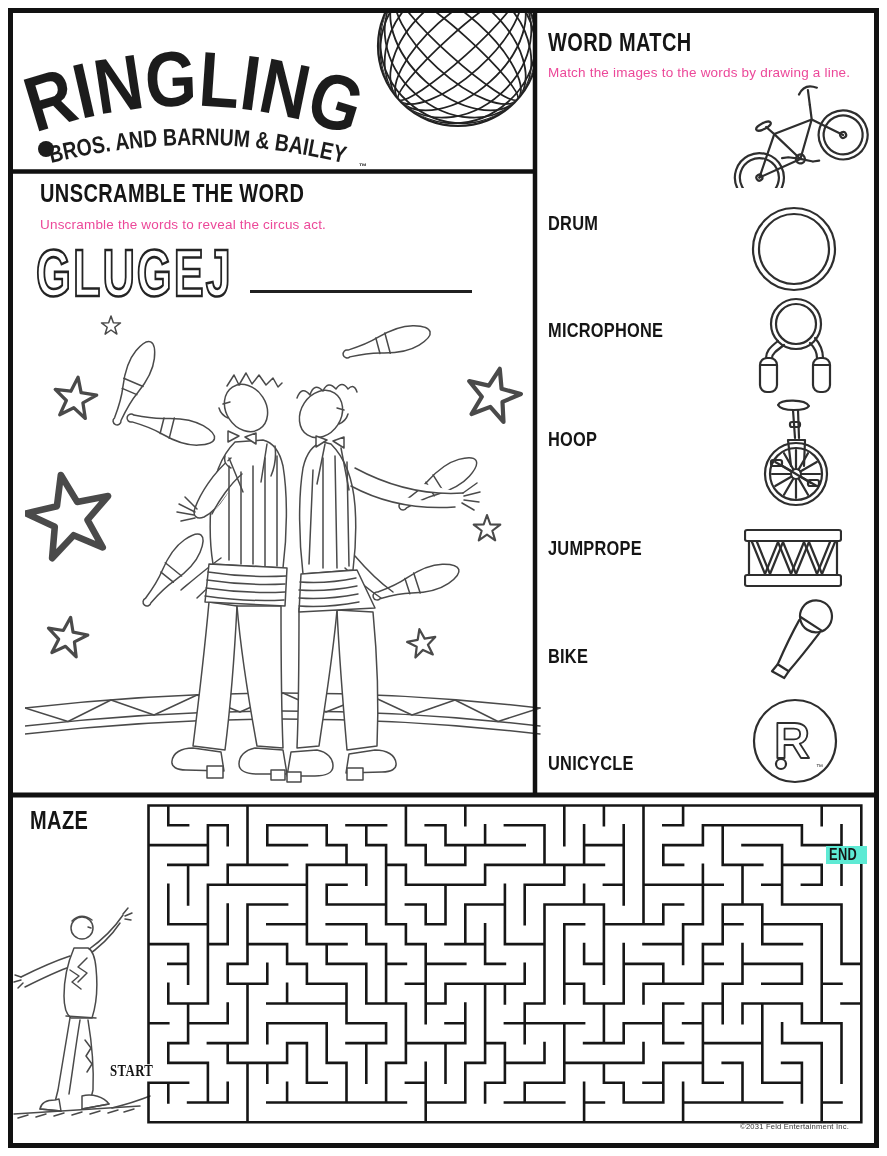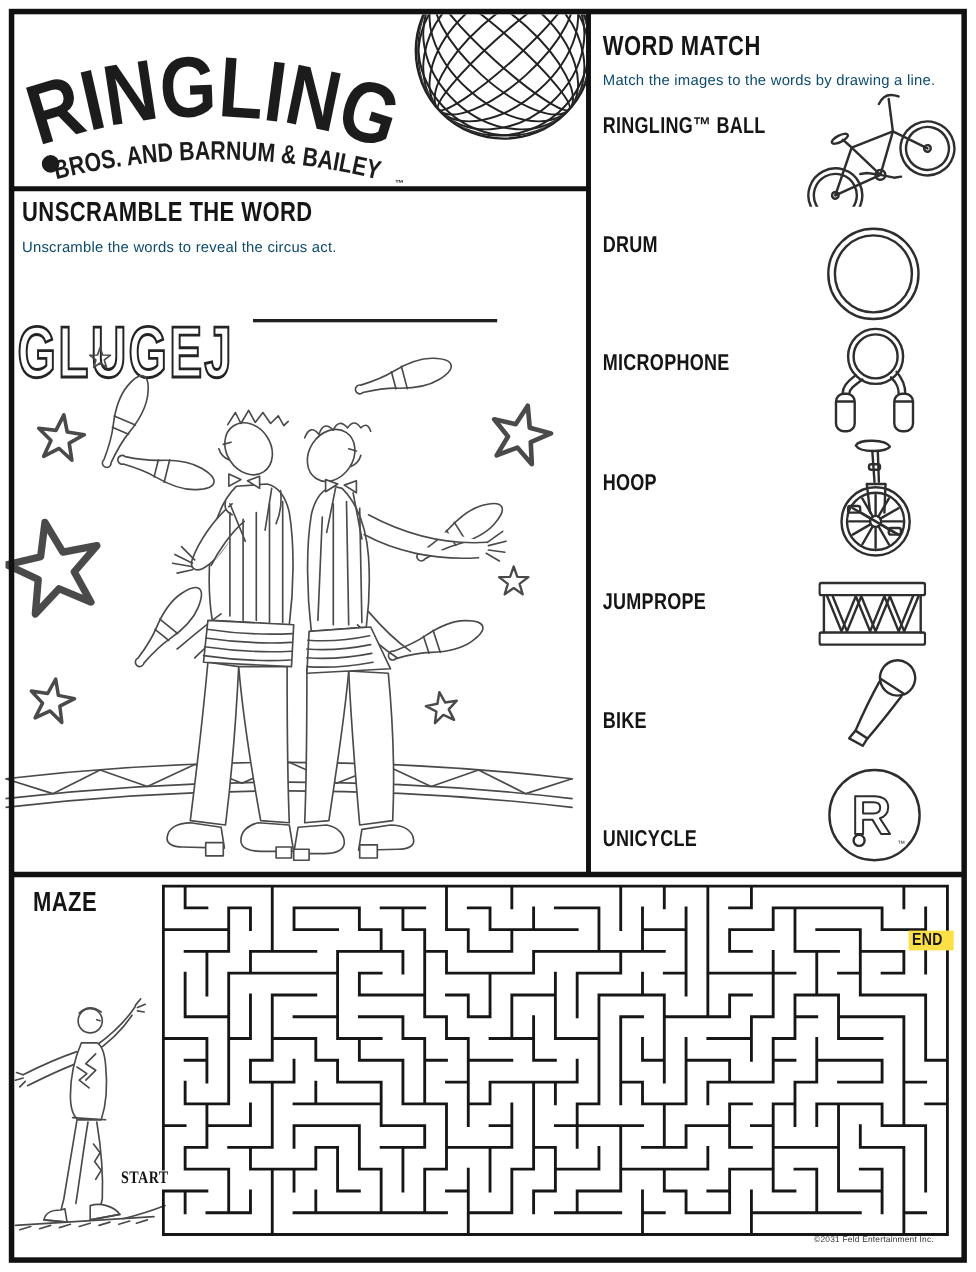--- a/index.html
+++ b/index.html
@@ -5,28 +5,28 @@
   html,body{margin:0;padding:0;}
   body{
     width:887px;height:1156px;background:#ffffff;position:relative;overflow:hidden;
     font-family:"Liberation Sans",sans-serif;color:#1a1a1a;
   }
   .abs{position:absolute;}
   .hd{font-weight:800;display:inline-block;white-space:nowrap;color:#151515;
       transform:scaleX(.8);transform-origin:0 60%;letter-spacing:.5px;}
   .hd-lg{font-size:25px;}
   .hd-sm{font-size:16px;}
-  .body-txt{font-size:13.5px;color:#0c4a6e;letter-spacing:.2px;line-height:19px;}
+  .body-txt{font-size:13.5px;color:#ec4899;letter-spacing:.2px;line-height:19px;}
   .word-label{font-weight:800;font-size:21px;display:inline-block;white-space:nowrap;
       transform:scaleX(.78);transform-origin:0 60%;color:#151515;letter-spacing:.3px;}
   .outline-word{font-weight:700;font-size:66px;letter-spacing:3px;color:#ffffff;
       -webkit-text-stroke:2.6px #242424;display:inline-block;transform:scaleX(.68);
       transform-origin:0 50%;white-space:nowrap;}
   .answer-line{border-bottom:3px solid #202020;}
-  .end-badge{background:#fde047;padding:0 3px;z-index:5;}
+  .end-badge{background:#5eead4;padding:0 3px;z-index:5;}
   svg{display:block;}
   .lineart{stroke:#4a4a4a;fill:none;stroke-width:1.5;stroke-linecap:round;stroke-linejoin:round;}
   .icon-art{stroke:#2e2e2e;fill:none;stroke-width:2.2;stroke-linecap:round;stroke-linejoin:round;}
 </style>
 </head>
 <body>
 
 <svg class="abs" style="left:0;top:0;z-index:4;pointer-events:none;" width="887" height="1156">
   <rect x="10.5" y="10.5" width="866" height="1135" fill="none" stroke="#111" stroke-width="5"></rect>
   <line x1="535" y1="10" x2="535" y2="796" stroke="#111" stroke-width="4.5"></line>
@@ -68,24 +68,24 @@
           <ellipse cx="90" cy="33" rx="30" ry="80"></ellipse>
         <ellipse cx="90" cy="33" rx="48" ry="80"></ellipse>
           <ellipse cx="90" cy="33" rx="64" ry="80"></ellipse>
         <ellipse cx="90" cy="33" rx="75" ry="80"></ellipse>
       </g>
     </g>
     <circle cx="90" cy="33" r="80" fill="none" stroke="#222" stroke-width="2.2"></circle>
   </svg>
 </div>
 
-<div class="abs" style="left:5px;top:173px;width:520px;height:620px;">
+<div class="abs" style="left:25px;top:173px;width:520px;height:620px;">
   <div class="abs" style="left:15px;top:6px;"><span class="hd hd-lg">UNSCRAMBLE THE WORD</span></div>
   <div class="abs body-txt" style="left:15px;top:42px;">Unscramble the words to reveal the circus act.</div>
-  <div class="abs" style="left:11px;top:62px;margin-top:47px;"><span class="outline-word">GLUGEJ</span></div>
+  <div class="abs" style="left:11px;top:62px;"><span class="outline-word">GLUGEJ</span></div>
   <div class="abs answer-line" style="left:225px;top:85px;width:222px;height:32px;"></div>
 
   <svg class="abs" style="left:0px;top:133px;" width="519" height="484" viewBox="0 0 519 484">
     <defs>
       <path id="star" d="M0,-10 L2.35,-3.24 L9.51,-3.09 L3.8,1.24 L5.88,8.09 L0,4 L-5.88,8.09 L-3.8,1.24 L-9.51,-3.09 L-2.35,-3.24 Z"></path>
       <g id="club">
         <path d="M2,-3.5 C14,-4 24,-5 34,-8 C48,-12 62,-13 72,-10 C82,-7 86,-3 86,0 C86,3 82,7 72,10 C62,13 48,12 34,8 C24,5 14,4 2,3.5 A4,4 0 1 1 2,-3.5 Z"></path>
         <line x1="32" y1="-8" x2="32" y2="8"></line>
           <line x1="42" y1="-10.5" x2="42" y2="10.5"></line>
       </g>
@@ -161,21 +161,20 @@
       </g>
       <use href="#club" transform="translate(352,290) rotate(-18)"></use>
     </g>
   </svg>
 </div>
 
 <div class="abs" style="left:537px;top:13px;width:340px;height:956px;">
   <div class="abs" style="left:11px;top:15px;"><span class="hd hd-lg">WORD MATCH</span></div>
   <div class="abs body-txt" style="left:11px;top:50px;">Match the images to the words by drawing a line.</div>
 
-  <div class="abs" style="left:11px;top:90px;"><span class="word-label">RINGLING™ BALL</span></div>
   <div class="abs" style="left:11px;top:198px;"><span class="word-label">DRUM</span></div>
   <div class="abs" style="left:11px;top:305px;"><span class="word-label">MICROPHONE</span></div>
   <div class="abs" style="left:11px;top:414px;"><span class="word-label">HOOP</span></div>
   <div class="abs" style="left:11px;top:523px;"><span class="word-label">JUMPROPE</span></div>
   <div class="abs" style="left:11px;top:631px;"><span class="word-label">BIKE</span></div>
   <div class="abs" style="left:11px;top:738px;"><span class="word-label">UNICYCLE</span></div>
 
   <svg class="abs" style="left:181px;top:71px;" width="152" height="104" viewBox="0 0 152 104">
     <g class="icon-art" transform="translate(76,58) rotate(-27)">
       <circle cx="-47" cy="16" r="24.5"></circle>

